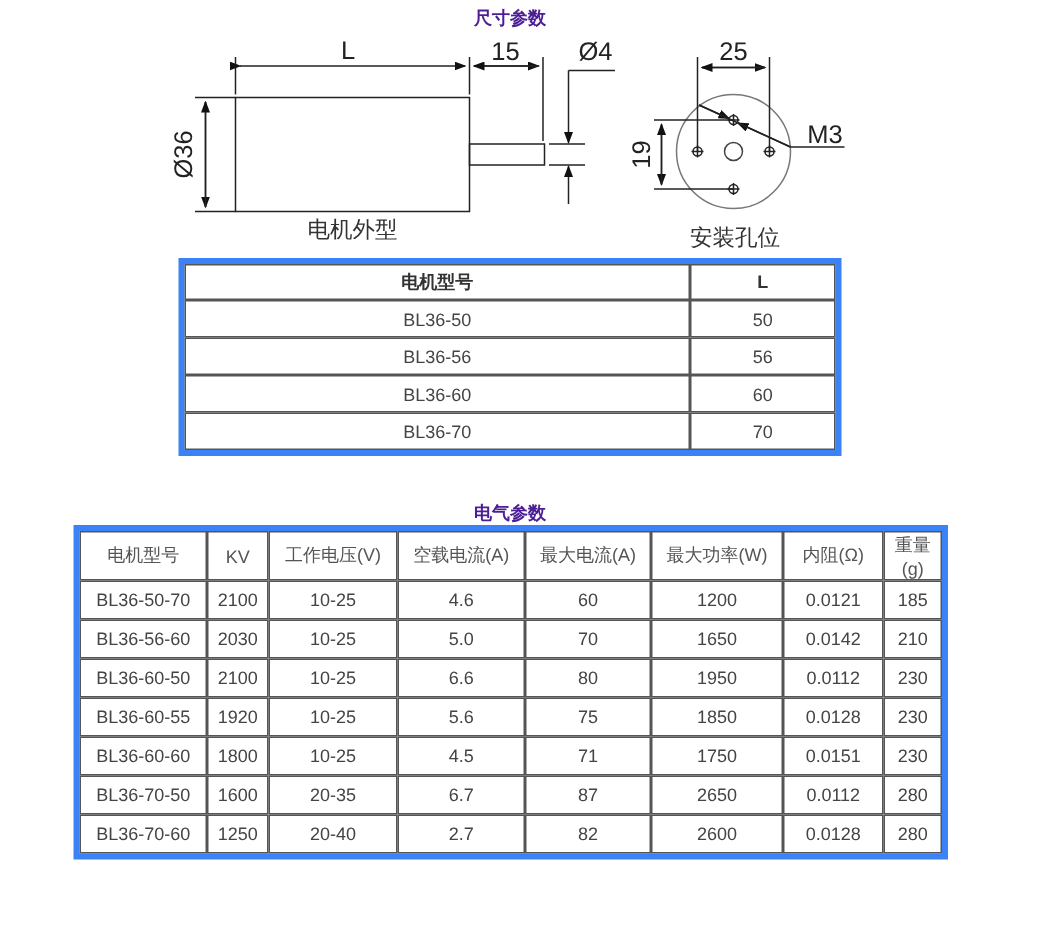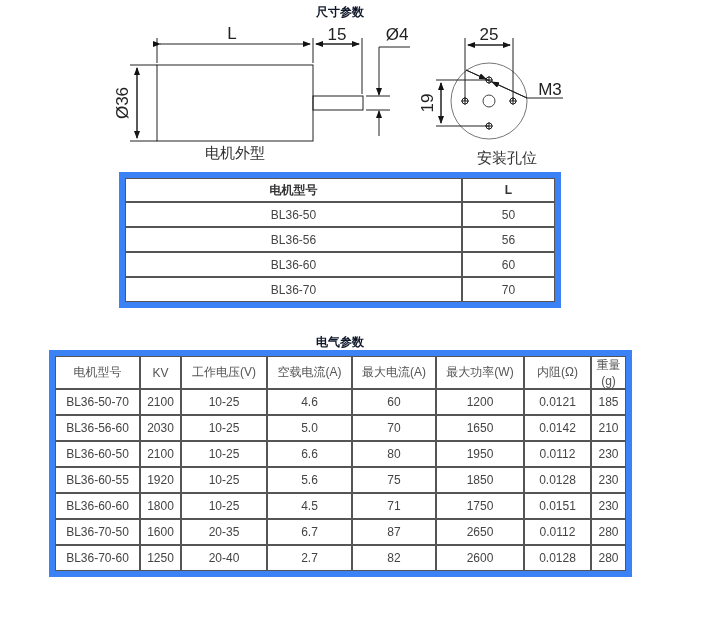--- a/index.html
+++ b/index.html
@@ -1,22 +1,22 @@
 <!DOCTYPE html>
 <html><head>
 <meta charset="utf-8">
 <style>
   html, body { margin:0; padding:0; background:#ffffff; }
   body { width:707px; height:628px; position:relative; overflow:hidden;
          font-family:"Liberation Sans","DejaVu Sans",sans-serif; color:#333; }
   .abs { position:absolute; }
-  .sec-title { font-size:12px; font-weight:bold; color:#0f172a; text-align:center; }
+  .sec-title { font-size:12px; font-weight:bold; color:#4c1d95; text-align:center; }
   svg text { font-family:"Liberation Sans","DejaVu Sans",sans-serif; }
   table.grid { position:absolute; border-collapse:separate; border-spacing:0;
-               border:6px solid #3b82f6; }
+               border:4px solid #3b82f6; }
   table.grid td, table.grid th { border:1px solid #555; text-align:center;
                font-size:12px; color:#444; padding:0; font-weight:normal; }
   table.dim td { height:23px; }
   table.dim th { height:22px; font-weight:bold; color:#333; }
   table.elec td, table.elec th { height:24px; }
   table.elec th { color:#555; }
   .cap { font-size:15px; color:#333; text-align:center; }
 </style>
 </head>
 <body>
@@ -90,21 +90,21 @@
     <text x="337" y="40" text-anchor="middle">15</text>
     <text x="397" y="40" text-anchor="middle">Ø4</text>
     <text x="0" y="0" text-anchor="middle" transform="translate(128,103) rotate(-90)">Ø36</text>
     <text x="489" y="40" text-anchor="middle">25</text>
     <text x="0" y="0" text-anchor="middle" transform="translate(433,103) rotate(-90)">19</text>
     <text x="550" y="95" text-anchor="middle">M3</text>
   </g>
 </svg>
 
 <div class="abs cap" style="left:190px; top:144px; width:90px;">电机外型</div>
-<div class="abs cap" style="left:462px; top:149px; width:90px;">安装孔位</div>
+<div class="abs cap" style="left:445px; top:149px; width:90px;">安装孔位</div>
 
 <table class="grid dim" style="left:119px; top:172px; width:442px;">
   <tbody>
       <tr>
     <th style="width:335px;">电机型号</th>
     <th>L</th>
   </tr>
   <tr>
     <td>BL36-50</td>
     <td>50</td>

